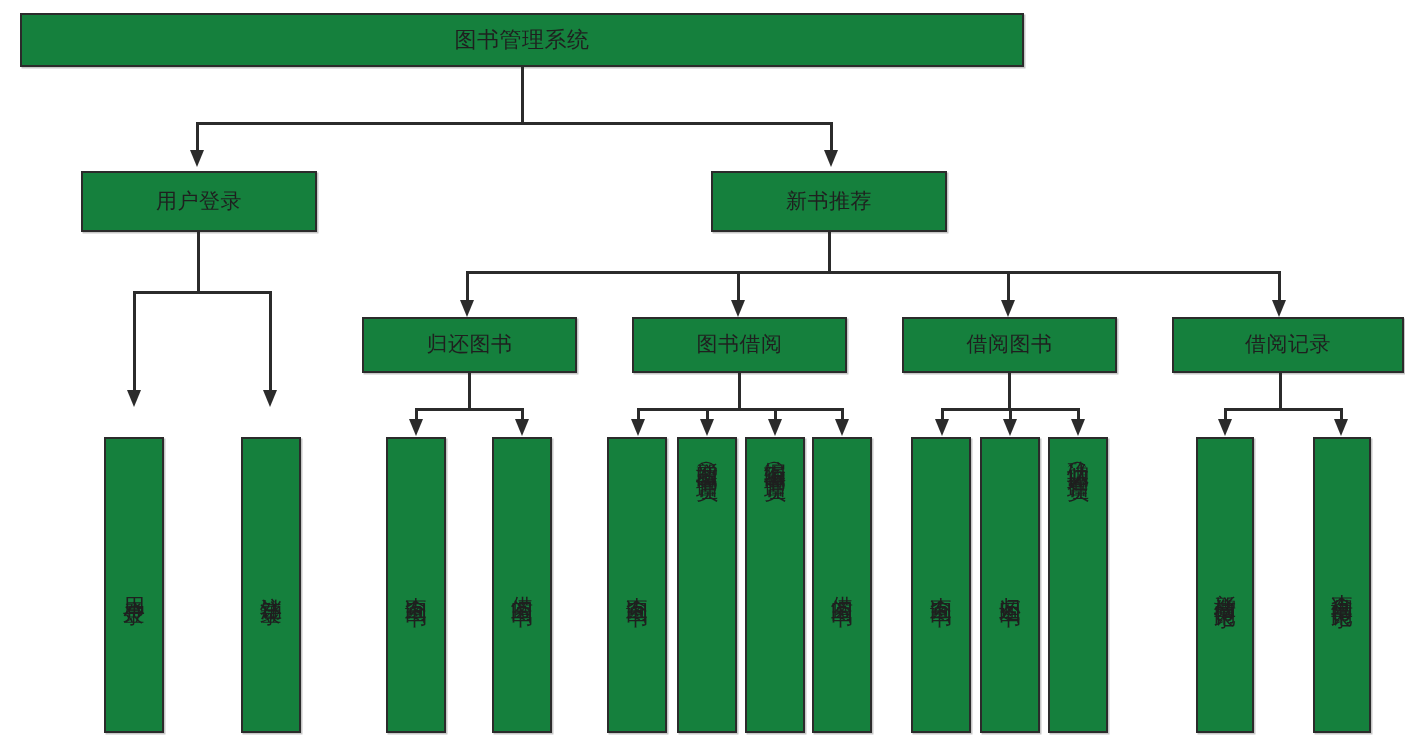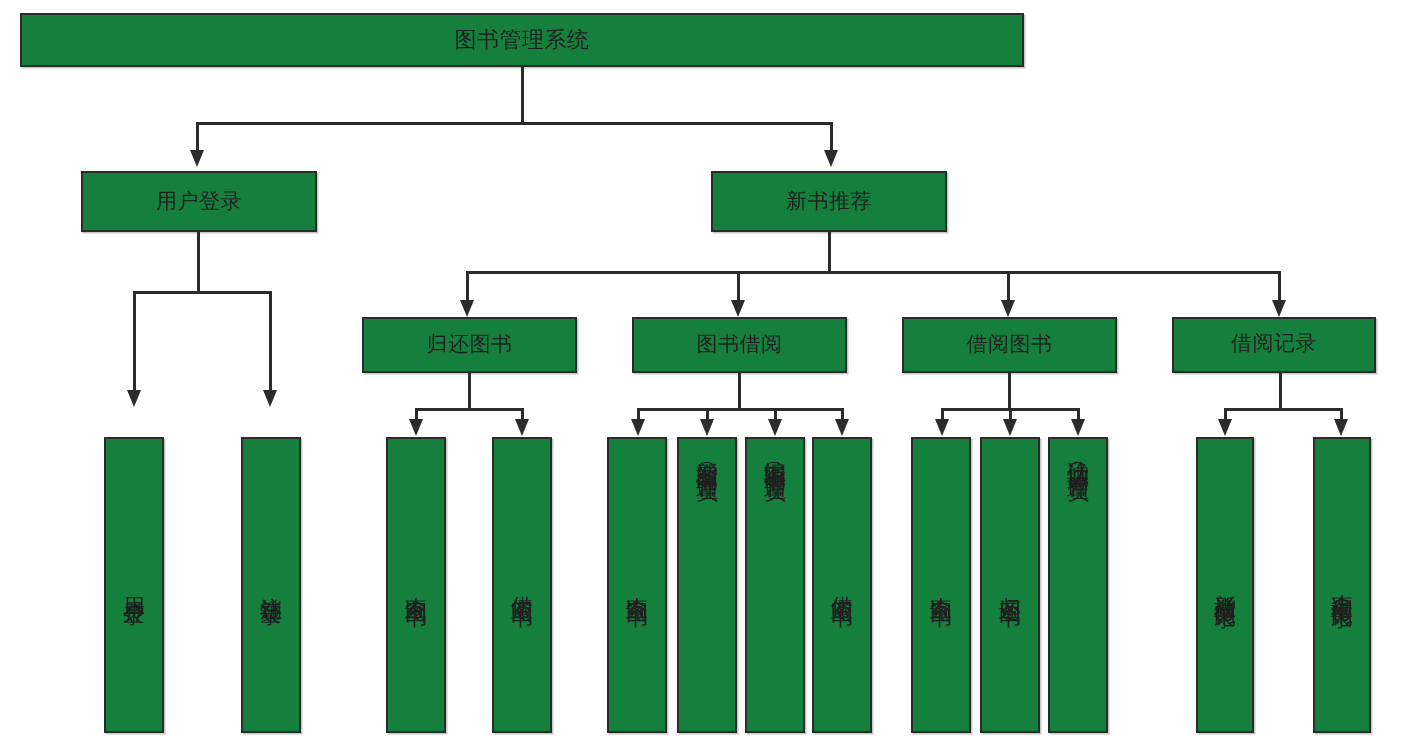--- a/index.html
+++ b/index.html
@@ -128,21 +128,21 @@
 
   <div class="node h" style="left:362px;top:317px;width:215px;height:56px;">
     <span class="label">归还图书</span>
   </div>
   <div class="node h" style="left:632px;top:317px;width:215px;height:56px;">
     <span class="label">图书借阅</span>
   </div>
   <div class="node h" style="left:902px;top:317px;width:215px;height:56px;">
     <span class="label">借阅图书</span>
   </div>
-  <div class="node h" style="left:1172px;top:317px;width:204px;height:56px;font-family:Liberation Mono, monospace;">
+  <div class="node h" style="left:1172px;top:317px;width:232px;height:56px;">
     <span class="label">借阅记录</span>
   </div>
 
   <div class="ln v" style="left:468px;top:373px;height:36px;"></div>
   <div class="ln h" style="left:415px;top:408px;width:108px;"></div>
   <div class="ln v" style="left:415px;top:408px;height:20px;"></div>
   <div class="arrow" style="left:409px;top:419px;"></div>
   <div class="ln v" style="left:521px;top:408px;height:20px;"></div>
   <div class="arrow" style="left:515px;top:419px;"></div>
 

